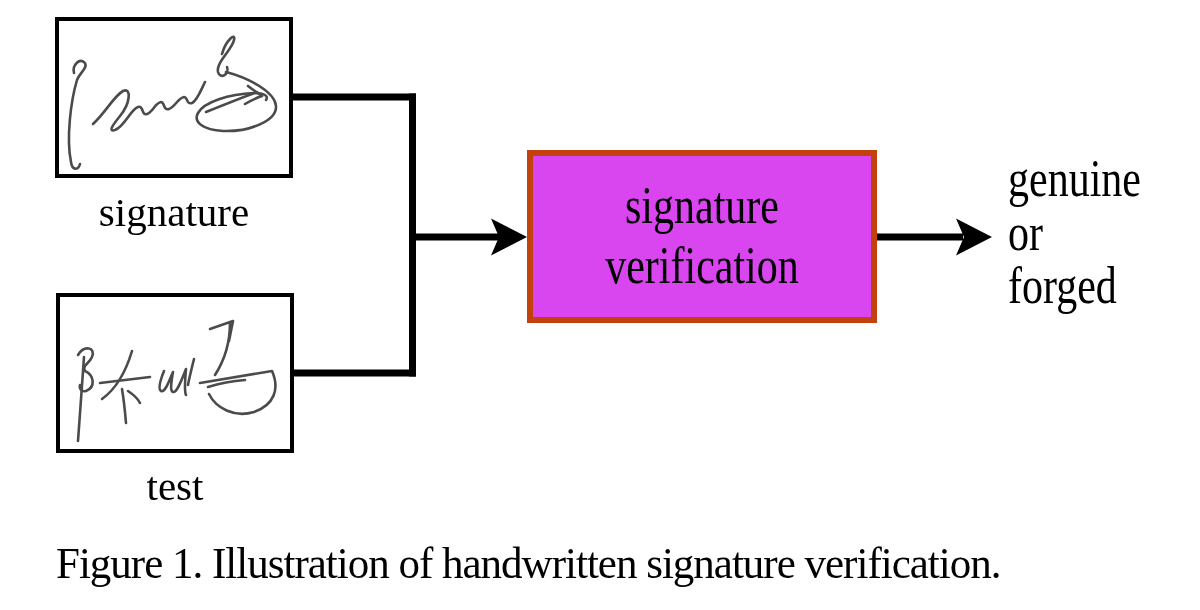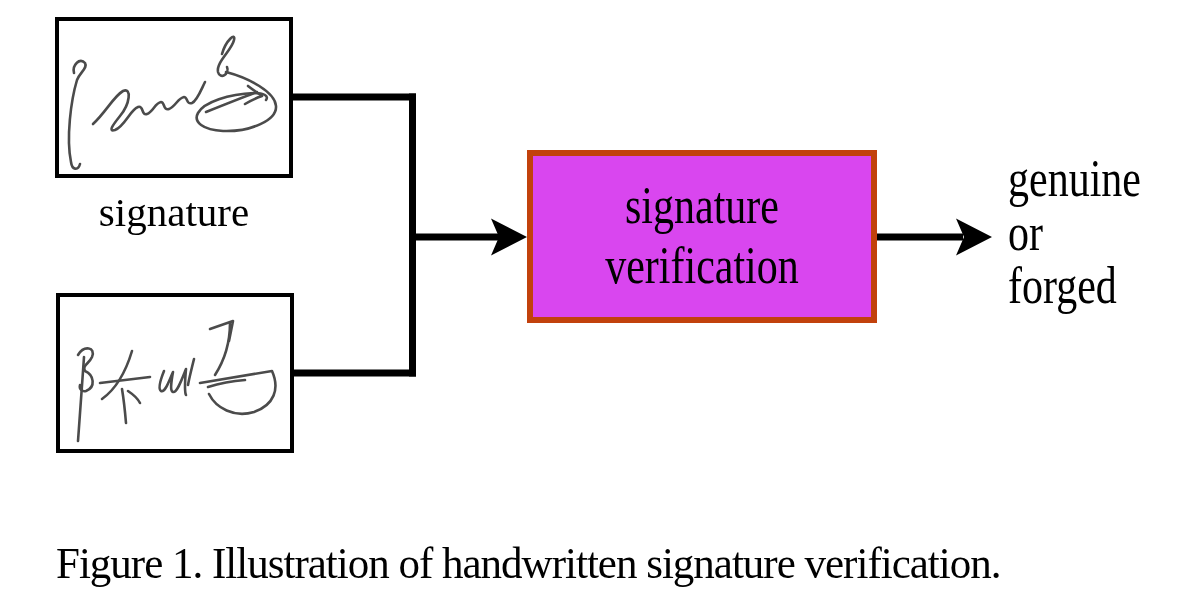--- a/index.html
+++ b/index.html
@@ -109,20 +109,21 @@
       <path d="M 62,92 C 64,104 65,114 66,126"></path>
       <path d="M 68,94 C 74,98 78,102 80,106"></path>
       <path d="M 104,74 C 100,84 98,92 101,94 C 105,96 109,84 113,75 C 111,86 110,94 113,95 C 117,96 122,82 126,72 C 125,84 124,94 126,98"></path>
       <path d="M 134,62 C 131,74 129,82 128,88"></path>
       <path d="M 150,32 L 173,24 L 169,44"></path>
       <path d="M 170,26 C 170,46 164,64 155,78"></path>
       <path d="M 140,86 L 212,74 C 220,92 214,108 194,115 C 174,121 156,111 149,97"></path>
       <path d="M 148,90 C 161,86 173,84 185,83"></path>
     </svg>
   </div>
+  <div class="node-label" id="test-label">test</div>
 
   <svg class="overlay" viewBox="0 0 1200 610">
     <g stroke="#000000" stroke-width="7" fill="none">
       <line x1="290" y1="97" x2="416" y2="97"></line>
       <line x1="291" y1="373" x2="416" y2="373"></line>
       <line x1="412.5" y1="93.5" x2="412.5" y2="376.5"></line>
       <line x1="409" y1="237" x2="500" y2="237"></line>
       <line x1="874" y1="237" x2="963" y2="237"></line>
     </g>
     <path fill="#000000" d="M 527,237 L 491,218.5 L 499,237 L 491,255.5 Z"></path>

